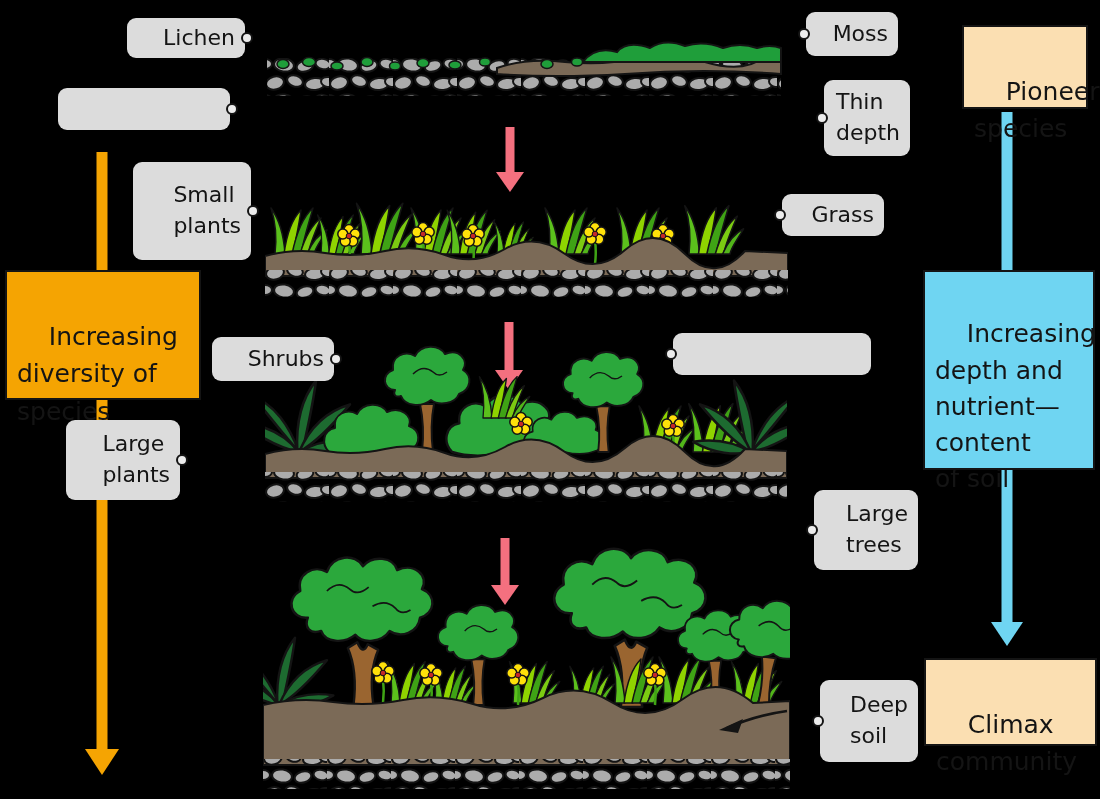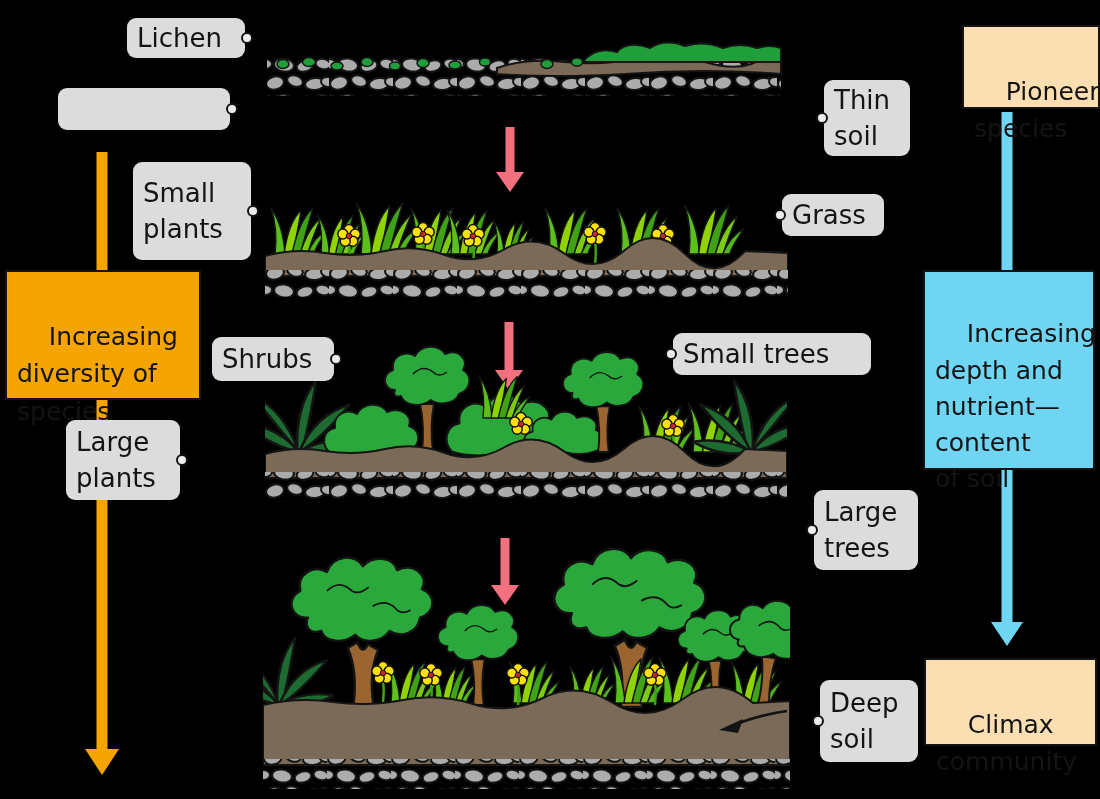--- a/index.html
+++ b/index.html
@@ -1,20 +1,20 @@
 <!DOCTYPE html>
 <html><head>
 <meta charset="utf-8">
 <style>
   html,body{margin:0;padding:0;background:#000;}
   .canvas{position:relative;width:1100px;height:799px;background:#000;overflow:hidden;
           font-family:"DejaVu Sans",sans-serif;color:#141414;}
   
   .tag{position:absolute;background:#dcdcdc;border-radius:9px;display:flex;align-items:center;
-       justify-content:flex-start;text-align:left;font-size:26px;line-height:1.4;white-space:pre;
+       justify-content:flex-end;text-align:left;font-size:22px;line-height:1.4;white-space:pre;
        z-index:30;box-sizing:border-box;padding:2px 10px;}
   .tag .hole{position:absolute;width:8px;height:8px;border:2.5px solid #141414;border-radius:50%;
              background:#ececec;top:50%;transform:translateY(-50%);}
   .tag.hole-right .hole{right:-8px;}
   .tag.hole-left .hole{left:-8px;}
   
   .callout{position:absolute;border:2.5px solid #141414;font-size:25px;line-height:1.5;
            white-space:pre;padding:8px 10px;box-sizing:border-box;z-index:30;}
   .box-orange{background:#f5a402;}
   .box-blue{background:#6fd5f2;}
@@ -222,31 +222,34 @@
   <div class="tag hole-right" style="left:212px;top:337px;width:122px;height:44px">
     <span>Shrubs</span>
     <span class="hole"></span>
   </div>
   <div class="tag hole-right" style="left:66px;top:420px;width:114px;height:80px">
     <span>Large
 plants</span>
     <span class="hole"></span>
   </div>
 
+  <div class="tag hole-left" style="left:806px;top:12px;width:92px;height:44px">
+    <span>Moss</span>
+    <span class="hole"></span>
+  </div>
   <div class="tag hole-left" style="left:824px;top:80px;width:86px;height:76px">
     <span>Thin
-soil</span>
+depth</span>
     <span class="hole"></span>
   </div>
   <div class="tag hole-left" style="left:782px;top:194px;width:102px;height:42px">
     <span>Grass</span>
     <span class="hole"></span>
   </div>
   <div class="tag hole-left" style="left:673px;top:333px;width:198px;height:42px">
-    <span>Small trees</span>
     <span class="hole"></span>
   </div>
   <div class="tag hole-left" style="left:814px;top:490px;width:104px;height:80px">
     <span>Large
 trees</span>
     <span class="hole"></span>
   </div>
   <div class="tag hole-left" style="left:820px;top:680px;width:98px;height:82px">
     <span>Deep
 soil</span>
@@ -258,21 +261,21 @@
 diversity of
 species</span>
   </div>
   <div class="callout box-blue" style="left:923px;top:270px;width:172px;height:200px;line-height:1.45">
     <span>Increasing
 depth and
 nutrient—
 content
 of soil</span>
   </div>
-  <div class="callout box-peach" style="left:962px;top:25px;width:138px;height:84px">
+  <div class="callout box-peach" style="left:962px;top:25px;width:126px;height:84px">
     <span>Pioneer
 species</span>
   </div>
   <div class="callout box-peach" style="left:924px;top:658px;width:173px;height:88px">
     <span>Climax
 community</span>
   </div>
 
 </div>
 

